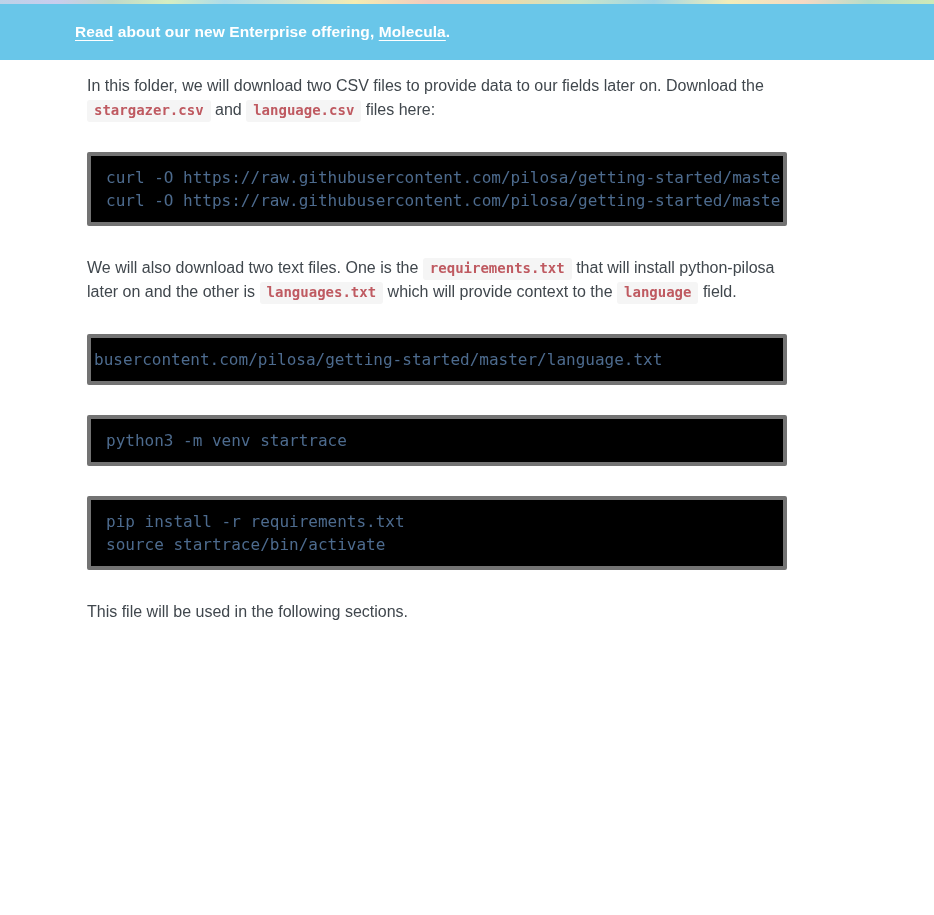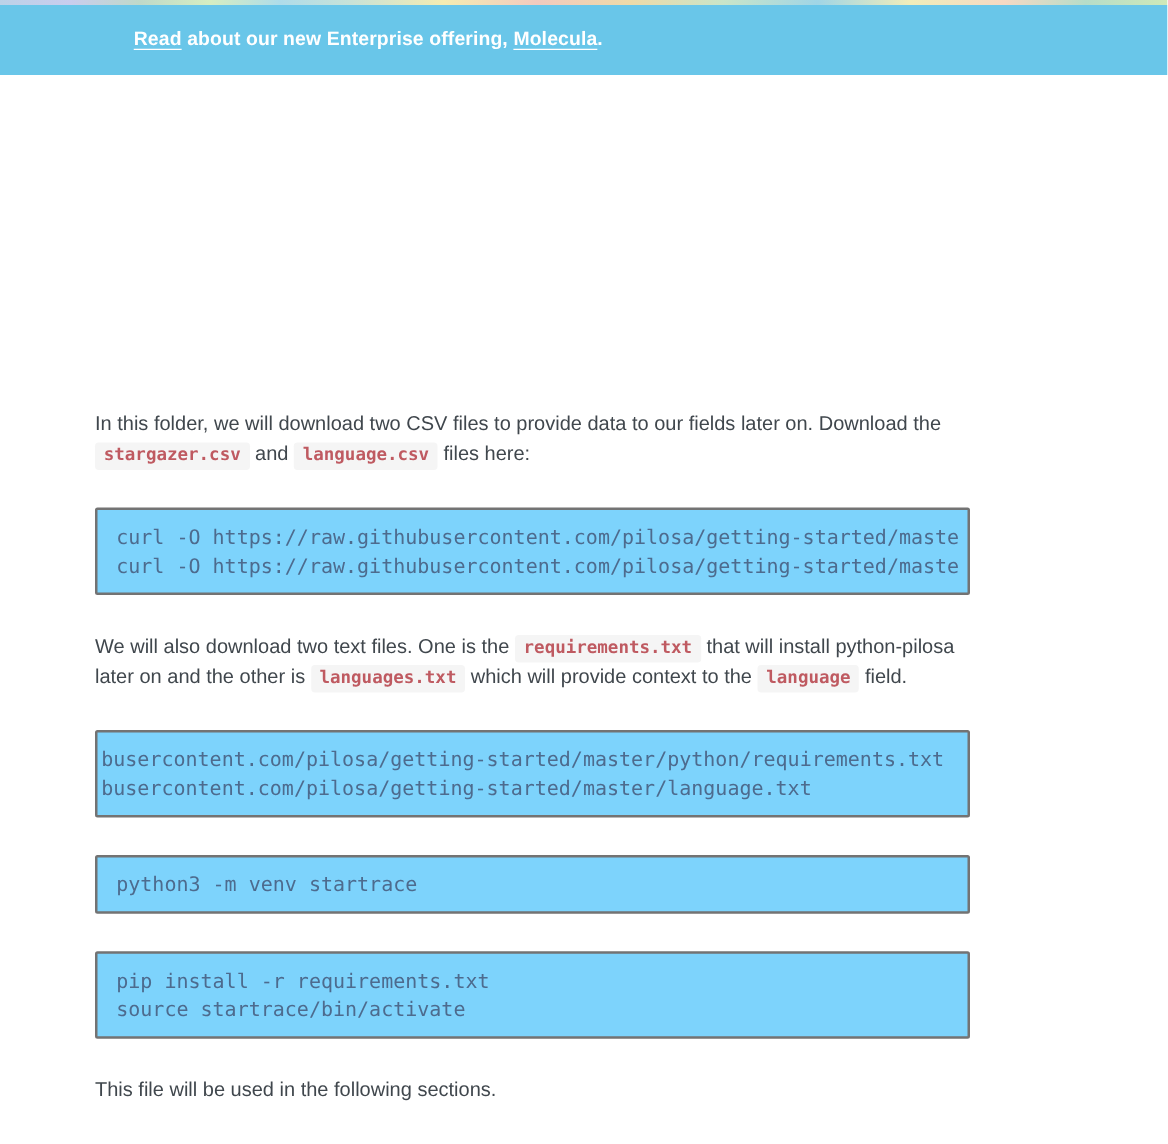--- a/index.html
+++ b/index.html
@@ -21,38 +21,39 @@
       #a0d5e6 70%, #f1edba 78%, #f6d9c4 86%, #b6ddc9 93%, #cfe9b8 100%);
   }
   
   .banner {
     height: 56px;
     width: 100%;
     position: relative;
   }
   .banner-text {
     margin: 0;
-    padding-left: 107px;
+    padding-left: 75px;
     line-height: 56px;
     font-size: 15.5px;
     font-weight: 700;
     color: #ffffff;
     letter-spacing: 0.1px;
   }
   .banner-text a {
     color: #ffffff;
     text-decoration: underline;
     text-underline-offset: 3px;
     cursor: pointer;
   }
   
   .page {
     display: flex;
-    align-items: flex-end;
+    align-items: flex-start;
     height: 855px;
+    gap: 11px;
   }
   .left-rail {
     width: 50px;
     flex: 0 0 50px;
     background: #f6f8f8;
   }
   .content {
     margin-left: 26px;
     width: 700px;
     padding-top: 14px;
@@ -73,22 +74,22 @@
     color: #bf5a61;
     background: #f5f5f5;
     border-radius: 3px;
     padding: 1px 7px 2px 7px;
     vertical-align: baseline;
   }
   .code-block {
     margin: 0 0 30px 0;
     width: 700px;
     box-sizing: border-box;
-    background: #7dd3fc;
-    border: 2px solid #737373;
+    background: #000000;
+    border: 4px solid #737373;
     border-radius: 2px;
     padding: 10px 15px;
     overflow: hidden;
     font-family: "DejaVu Sans Mono", monospace;
     font-size: 16px;
     line-height: 23px;
     color: #4d6b8e;
   }
   .code-block.scrolled {
     padding-left: 3px;
@@ -105,18 +106,18 @@
 <div class="banner" style="background: rgb(105, 198, 233);">
   <p class="banner-text"><a>Read</a><span> about our new Enterprise offering, </span><a>Molecula</a><span>.</span></p>
 </div>
 
 <div class="page">
   <div class="left-rail" style="background: rgb(246, 248, 248);"></div>
   <main class="content" id="content">
       <p class="para"><span class="para-text">In this folder, we will download two CSV files to provide data to our fields later on. Download the </span><code class="inline-code">stargazer.csv</code><span class="para-text"> and </span><code class="inline-code">language.csv</code><span class="para-text"> files here:</span></p>
       <pre class="code-block"><div class="code-line">curl -O https://raw.githubusercontent.com/pilosa/getting-started/maste</div><div class="code-line">curl -O https://raw.githubusercontent.com/pilosa/getting-started/maste</div></pre>
       <p class="para"><span class="para-text">We will also download two text files. One is the </span><code class="inline-code">requirements.txt</code><span class="para-text"> that will install python-pilosa later on and the other is </span><code class="inline-code">languages.txt</code><span class="para-text"> which will provide context to the </span><code class="inline-code">language</code><span class="para-text"> field.</span></p>
-      <pre class="code-block scrolled"><div class="code-line">busercontent.com/pilosa/getting-started/master/python/requirements.txt</div><div class="code-line">busercontent.com/pilosa/getting-started/master/language.txt</div></pre>
+      <pre class="code-block scrolled"><div class="code-line">busercontent.com/pilosa/getting-started/master/language.txt</div></pre>
       <pre class="code-block"><div class="code-line">python3 -m venv startrace</div></pre>
       <pre class="code-block"><div class="code-line">pip install -r requirements.txt</div><div class="code-line">source startrace/bin/activate</div></pre>
       <p class="para"><span class="para-text">This file will be used in the following sections.</span></p>
     </main>
 </div>
 
 </body></html>

